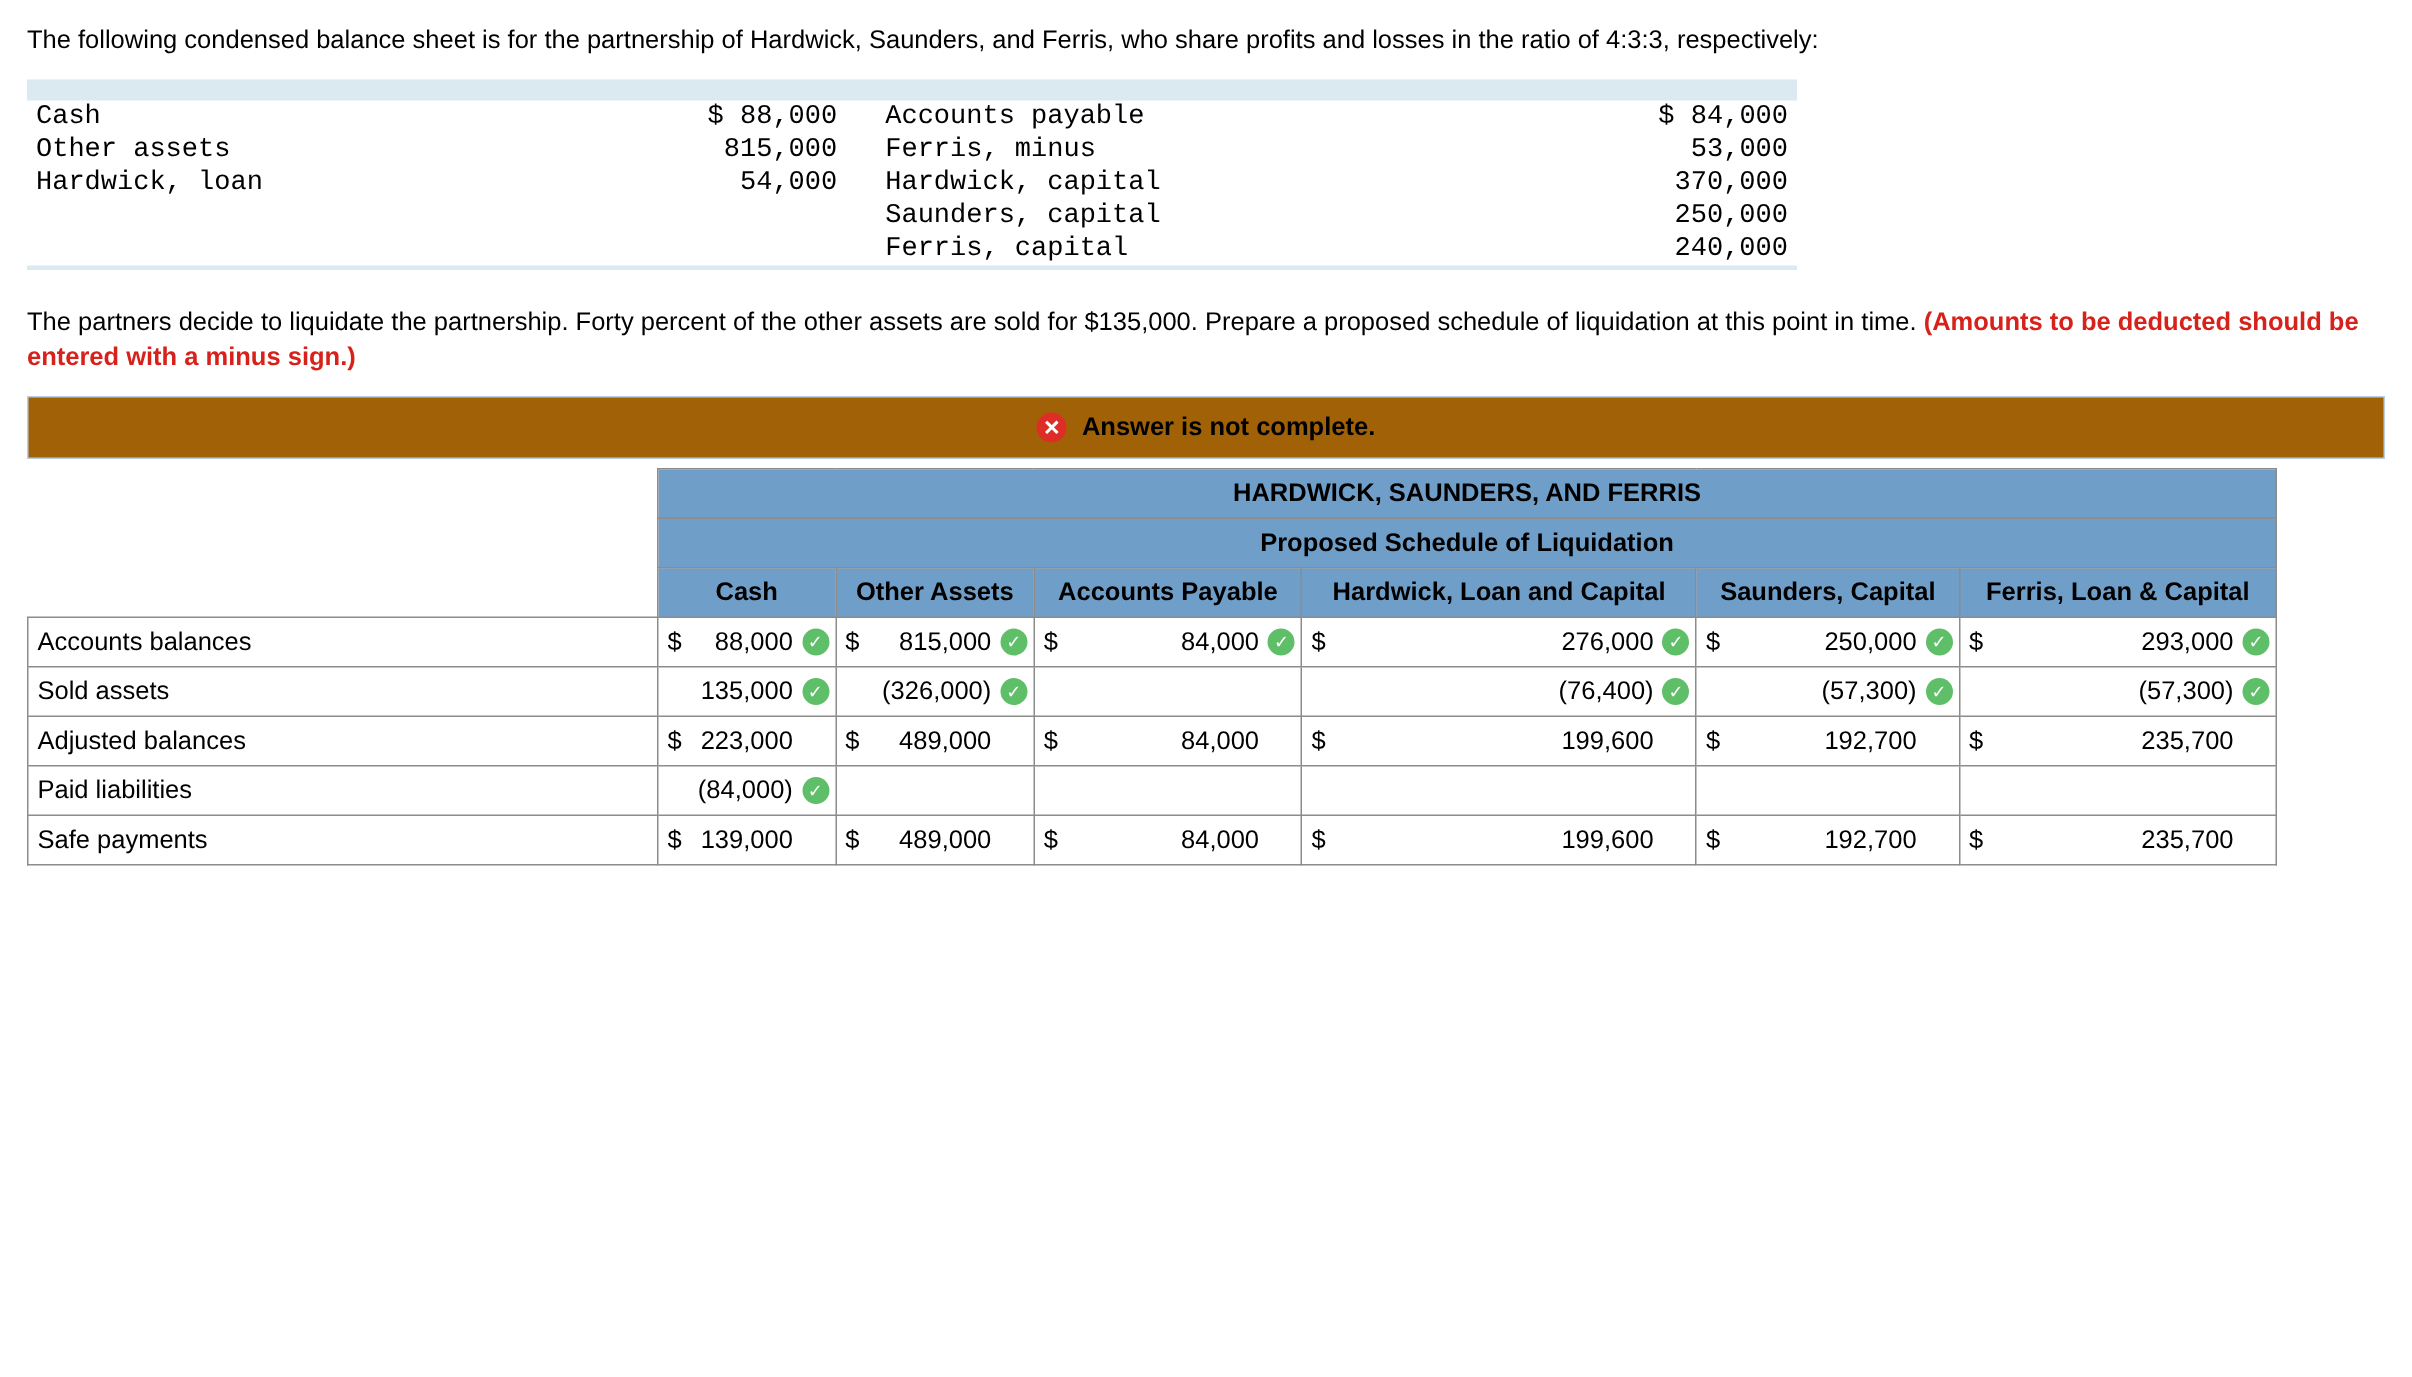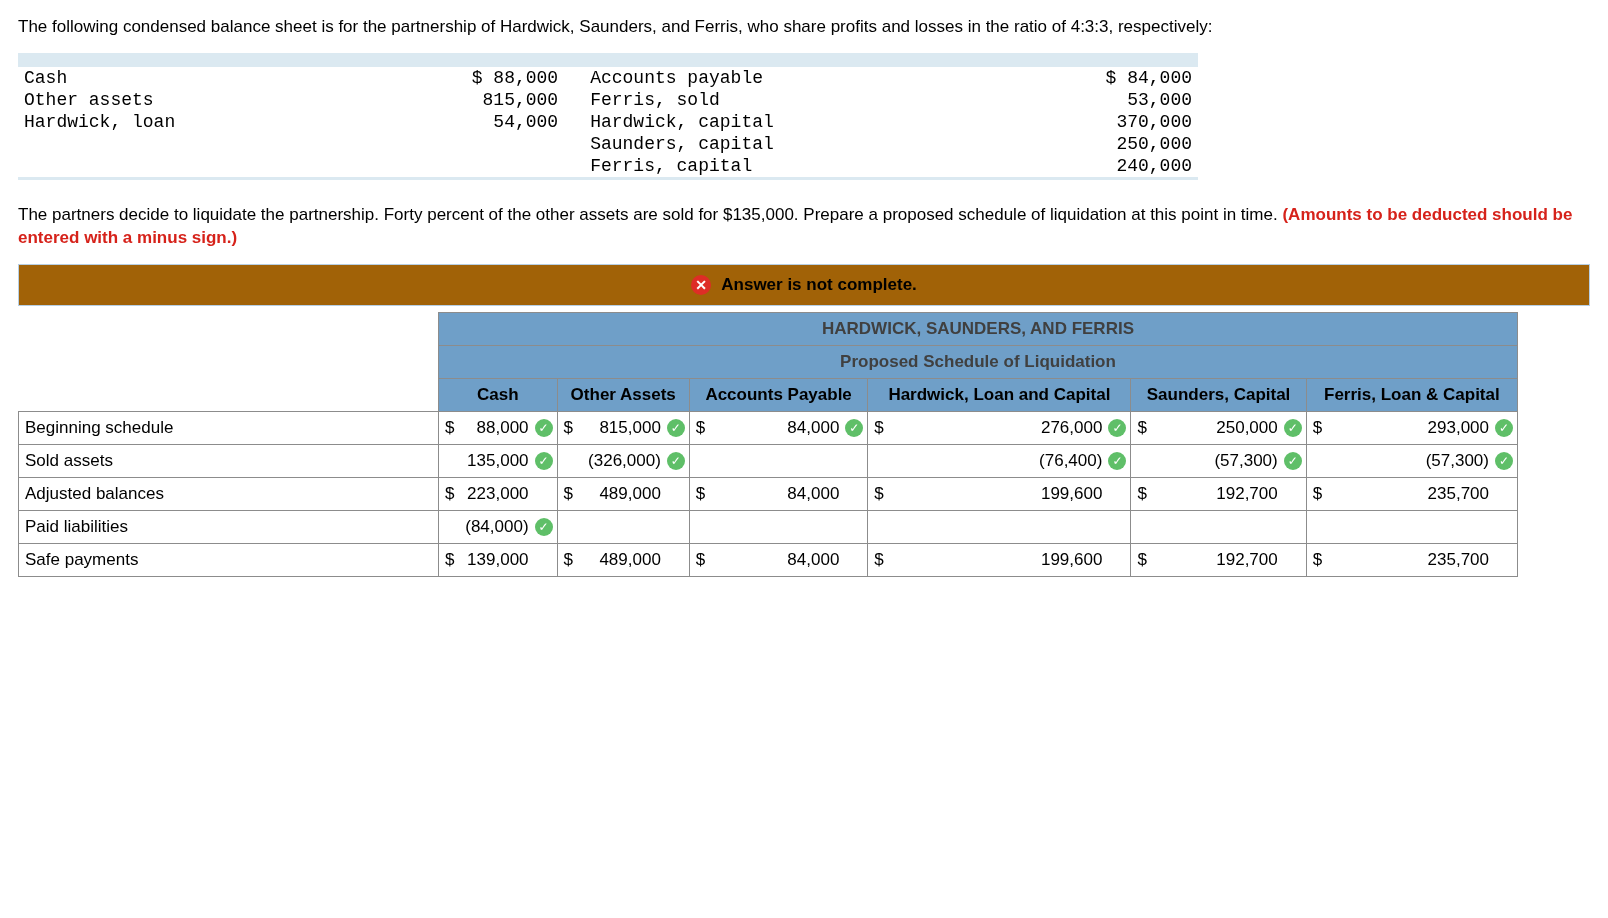--- a/index.html
+++ b/index.html
@@ -60,21 +60,21 @@
     width: 100%;
     font-size: 17px;
   }
   .sched th, .sched td {
     border: 1px solid #8c8c8c;
     padding: 6px 6px;
     vertical-align: middle;
   }
   .sched .title-row td {
     background: #6f9fc8;
-    color: #404040;
+    color: #000000;
     font-weight: bold;
     text-align: center;
     border: 1px solid #8c8c8c;
   }
   .sched .hdr td {
     background: #6f9fc8;
     font-weight: bold;
     text-align: center;
   }
   .row-label { text-align: left; width: 420px; }
@@ -106,21 +106,21 @@
     <td>Cash</td>
     <td class="bs-amount">$ 88,000</td>
     <td style="width:20px"></td>
     <td>Accounts payable</td>
     <td class="bs-amount">$ 84,000</td>
   </tr>
   <tr>
     <td>Other assets</td>
     <td class="bs-amount">815,000</td>
     <td></td>
-    <td>Ferris, sold</td>
+    <td>Ferris, minus</td>
     <td class="bs-amount">53,000</td>
   </tr>
   <tr>
     <td>Hardwick, loan</td>
     <td class="bs-amount">54,000</td>
     <td></td>
     <td>Hardwick, capital</td>
     <td class="bs-amount">370,000</td>
   </tr>
   <tr>
@@ -167,21 +167,21 @@
     <td>Cash</td>
     <td>Other Assets</td>
     <td>Accounts Payable</td>
     <td>Hardwick, Loan and Capital</td>
     <td>Saunders, Capital</td>
     <td>Ferris, Loan &amp; Capital</td>
   </tr>
   </tbody>
       <tbody id="sched-body">
         <tr>
-          <td class="row-label">Beginning schedule</td>
+          <td class="row-label">Accounts balances</td>
           <td class="num-cell"><span class="cur">$</span><span>88,000</span><span class="check">✓</span></td>
           <td class="num-cell"><span class="cur">$</span><span>815,000</span><span class="check">✓</span></td>
           <td class="num-cell"><span class="cur">$</span><span>84,000</span><span class="check">✓</span></td>
           <td class="num-cell"><span class="cur">$</span><span>276,000</span><span class="check">✓</span></td>
           <td class="num-cell"><span class="cur">$</span><span>250,000</span><span class="check">✓</span></td>
           <td class="num-cell"><span class="cur">$</span><span>293,000</span><span class="check">✓</span></td>
         </tr>
         <tr>
           <td class="row-label">Sold assets</td>
           <td class="num-cell"><span>135,000</span><span class="check">✓</span></td>

